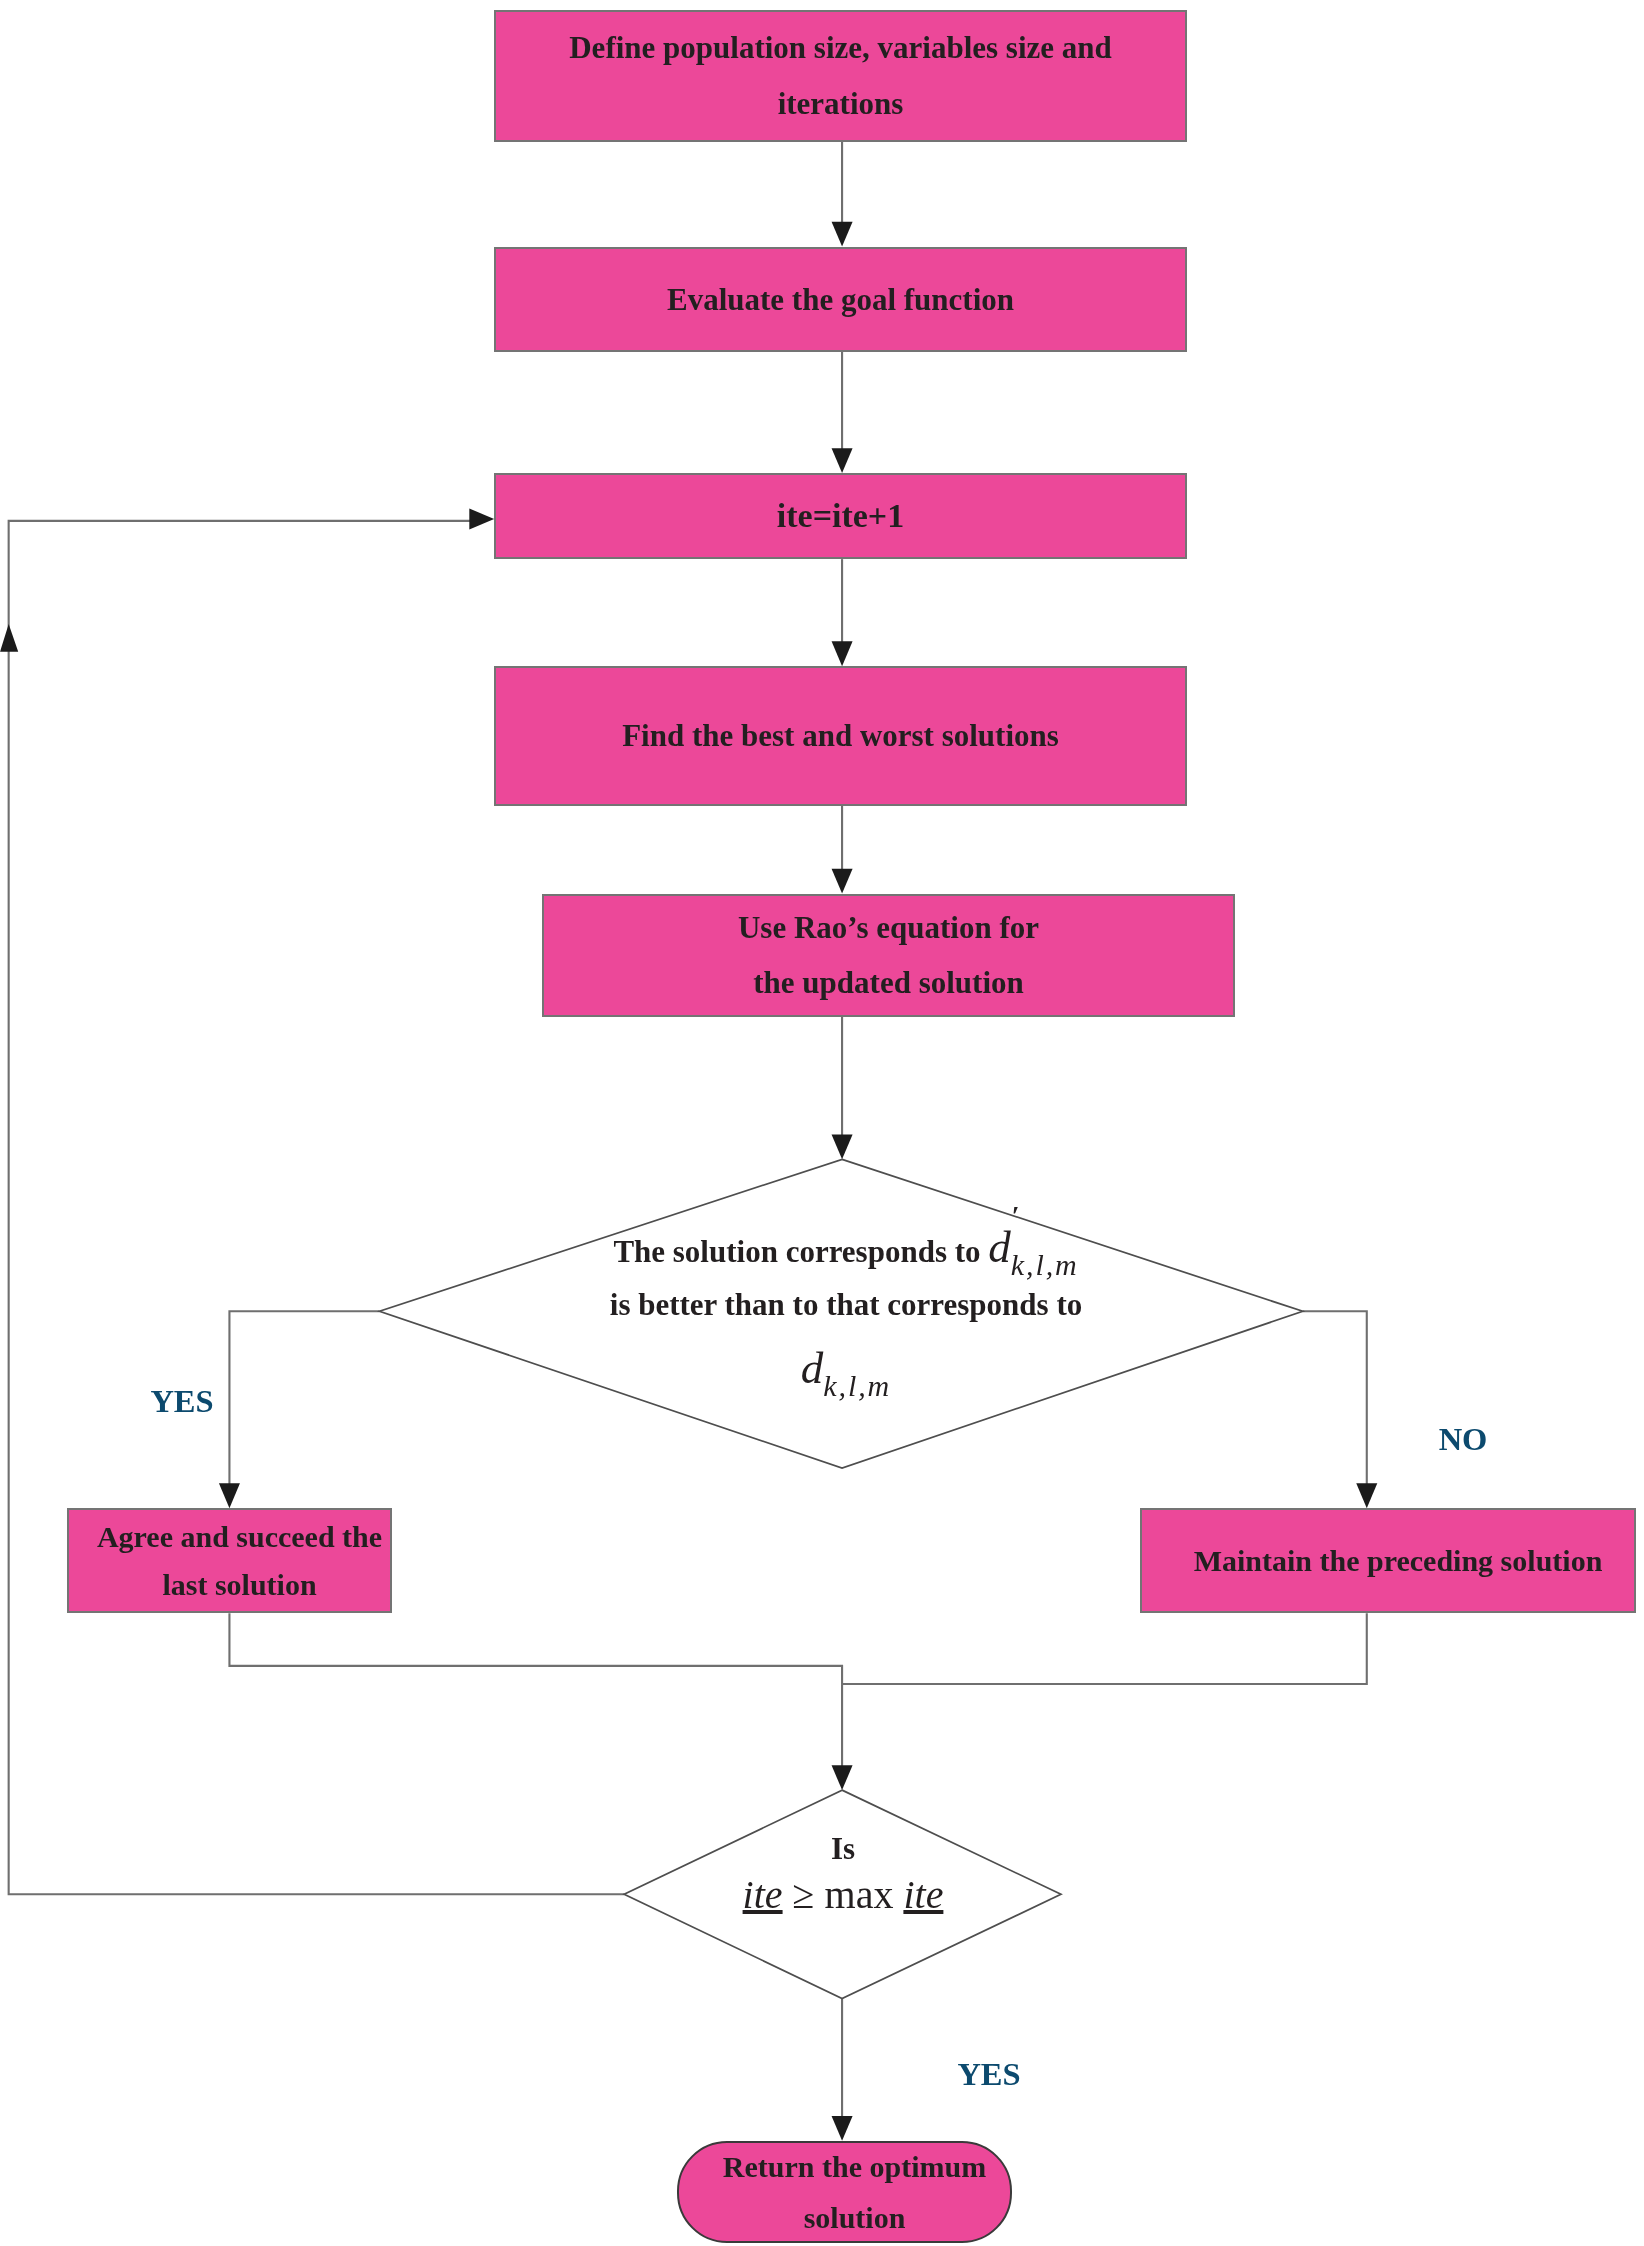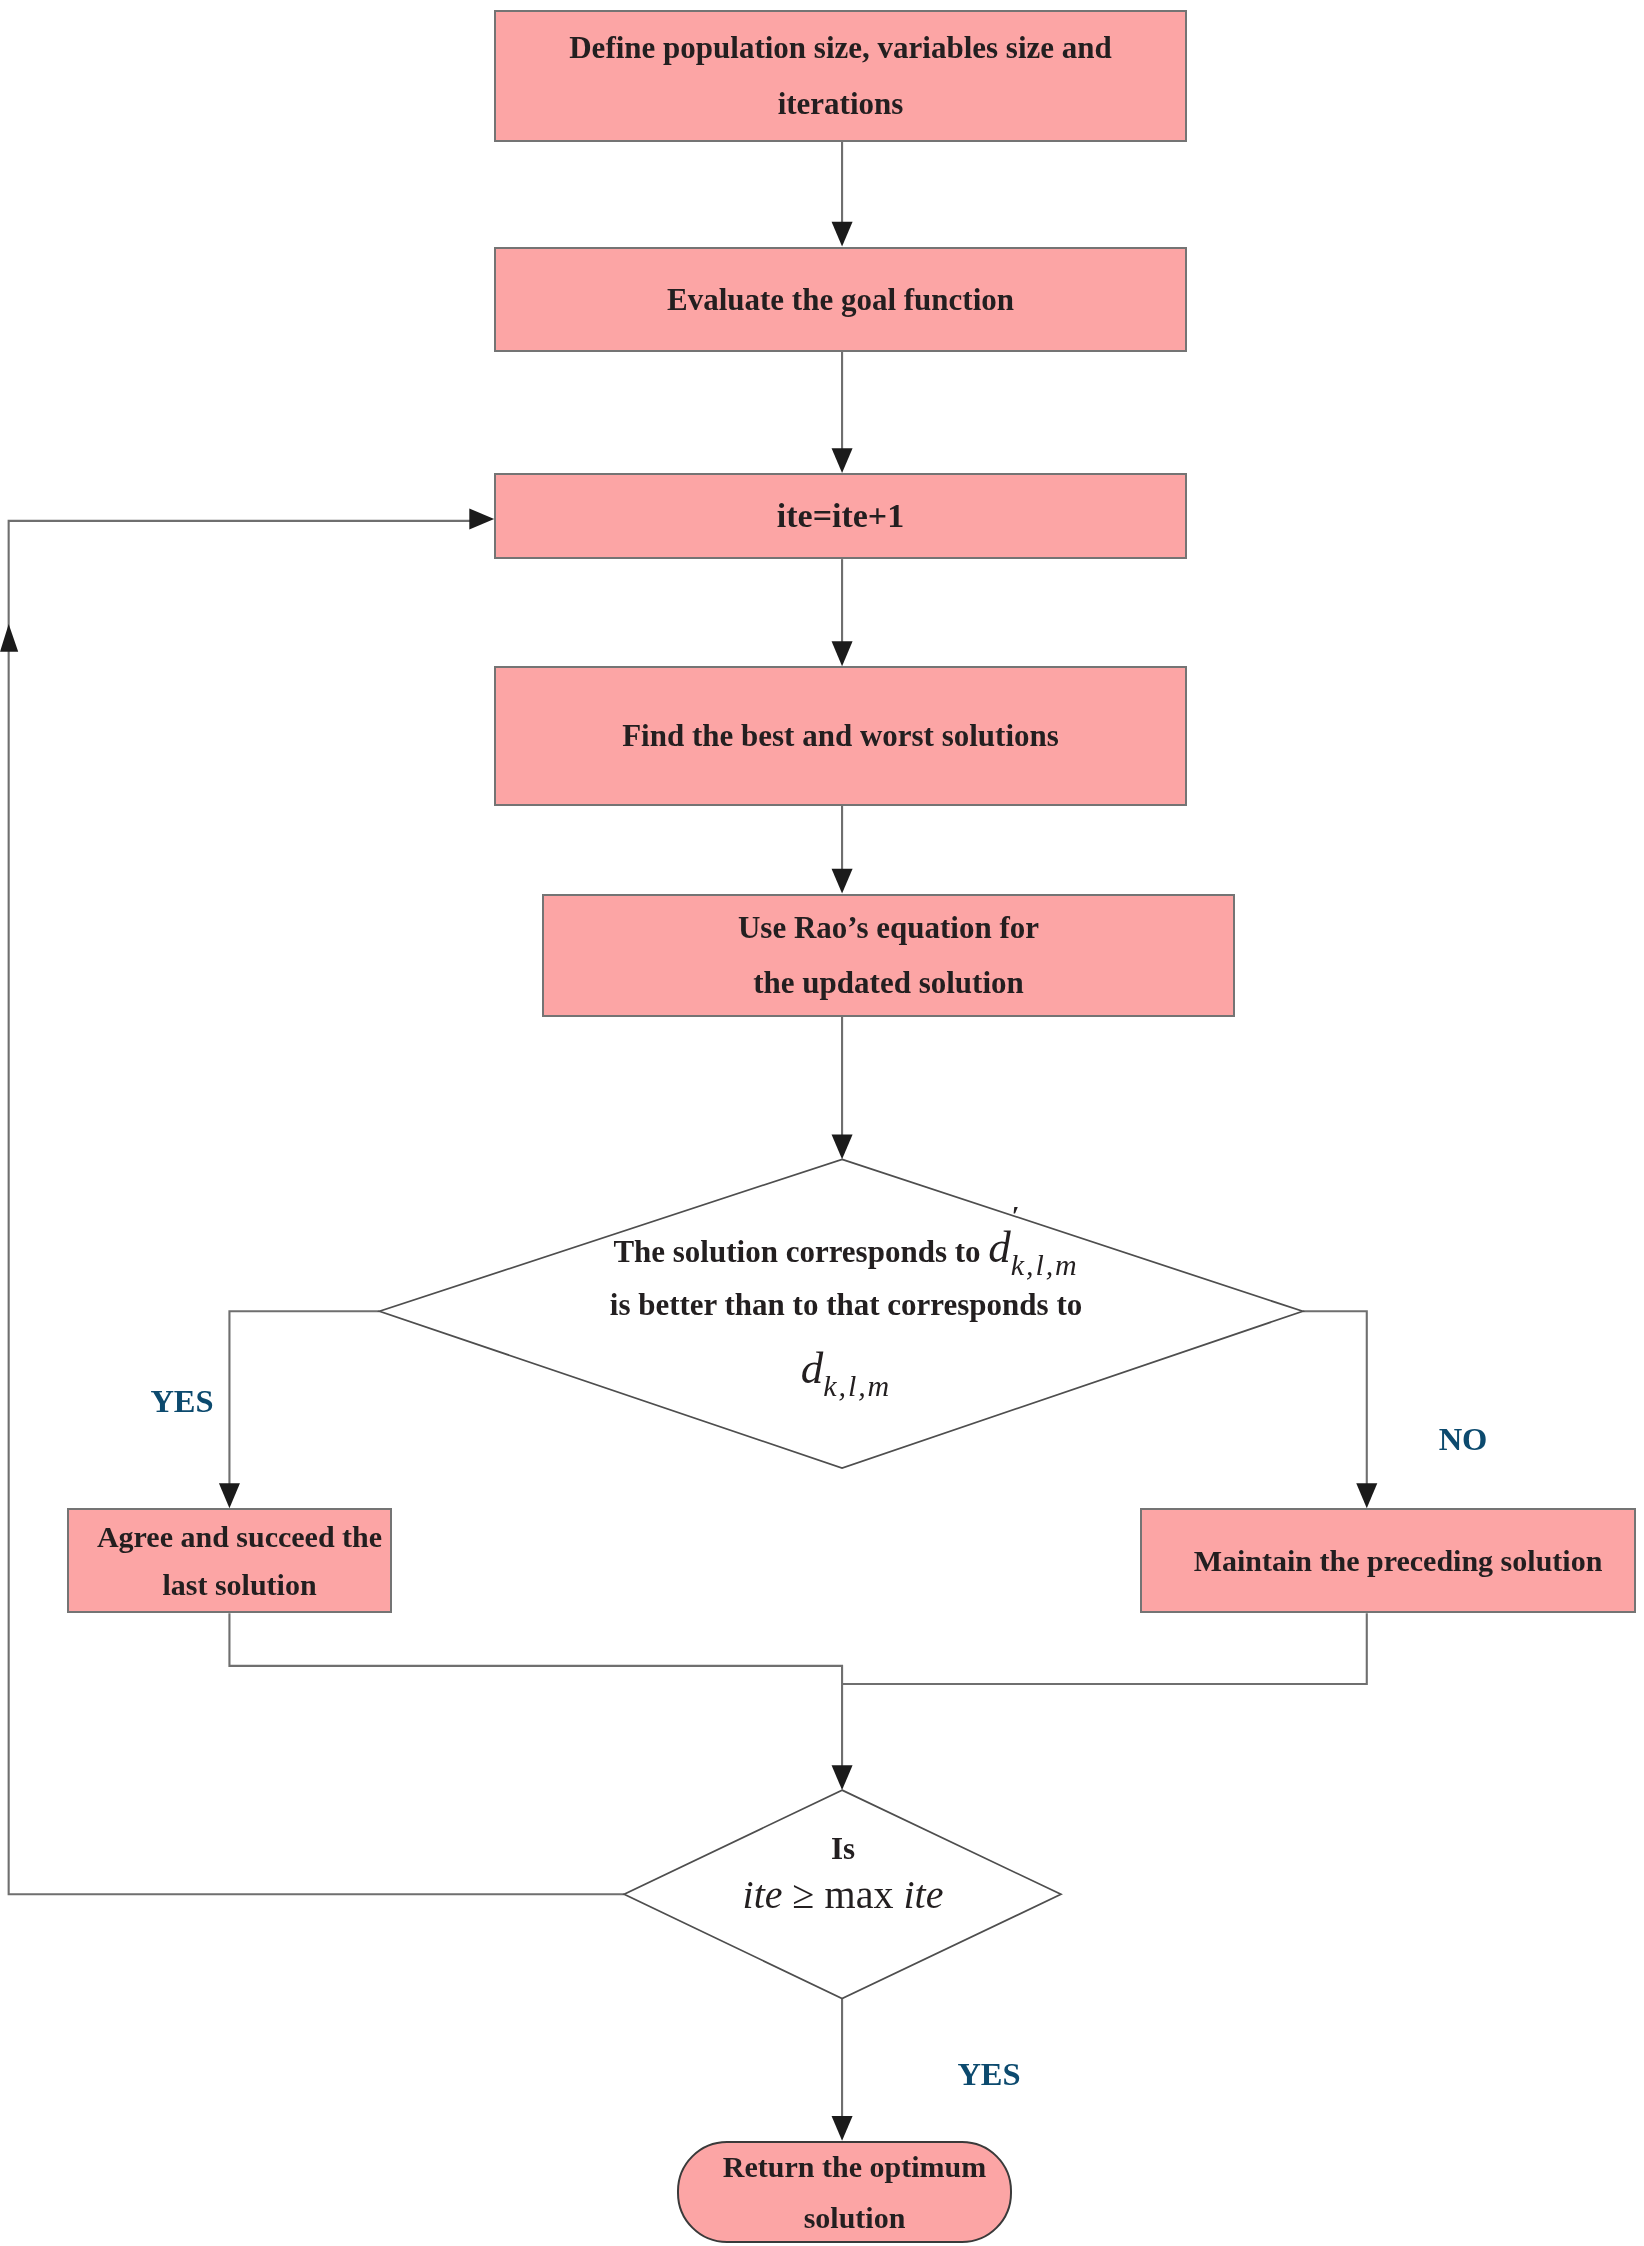--- a/index.html
+++ b/index.html
@@ -7,21 +7,21 @@
     position:relative;
     width:1644px;height:2246px;
     background:#ffffff;
     font-family:"Liberation Serif","DejaVu Serif",serif;
     color:#231f20;
     overflow:hidden;
   }
   #wires{position:absolute;left:0;top:0;z-index:1;}
   .node{
     position:absolute;z-index:2;box-sizing:border-box;
-    background:#fca5a5;border:2.9px solid #747474;
+    background:#ec4899;border:2.9px solid #747474;
     display:flex;flex-direction:column;align-items:center;justify-content:center;
     text-align:center;font-weight:700;font-size:31px;line-height:1.8;
     color:#231f20;
   }
   .node .ln{display:block;white-space:nowrap;}
   .tight{line-height:1.6;padding-left:20px;}
   .terminator{
     border:2.4px solid #3a3a3a;border-radius:50px;line-height:1.7;
   }
   .overlay{
@@ -44,21 +44,21 @@
     position:absolute;top:-32.5px;left:1px;font-size:28px;font-style:normal;
     font-weight:700;line-height:1;
   }
   .d1text{line-height:1.15;font-size:31px;}
   .d1text .l1{white-space:nowrap;}
   .d1text .l2{margin-top:17px;white-space:nowrap;}
   .d1text .l3{margin-top:23px;}
   .d2text{line-height:1.15;}
   .d2text .l1{font-size:31px;}
   .d2text .l2{font-size:40px;font-weight:400;margin-top:5.7px;white-space:nowrap;}
-  .d2text .it{font-style:italic;}
+  .d2text .it{font-style:italic;text-decoration:underline;}
   .d2text .rm{font-style:normal;}
   .maintain-l2{align-self:flex-end;padding-right:7.6px;}
 </style>
 </head>
 <body>
 
 <div id="canvas">
 
   <svg id="wires" width="1644" height="2246" viewBox="0 0 1720 2350">
     <g stroke="#6f6f6f" stroke-width="2.2" fill="none">

